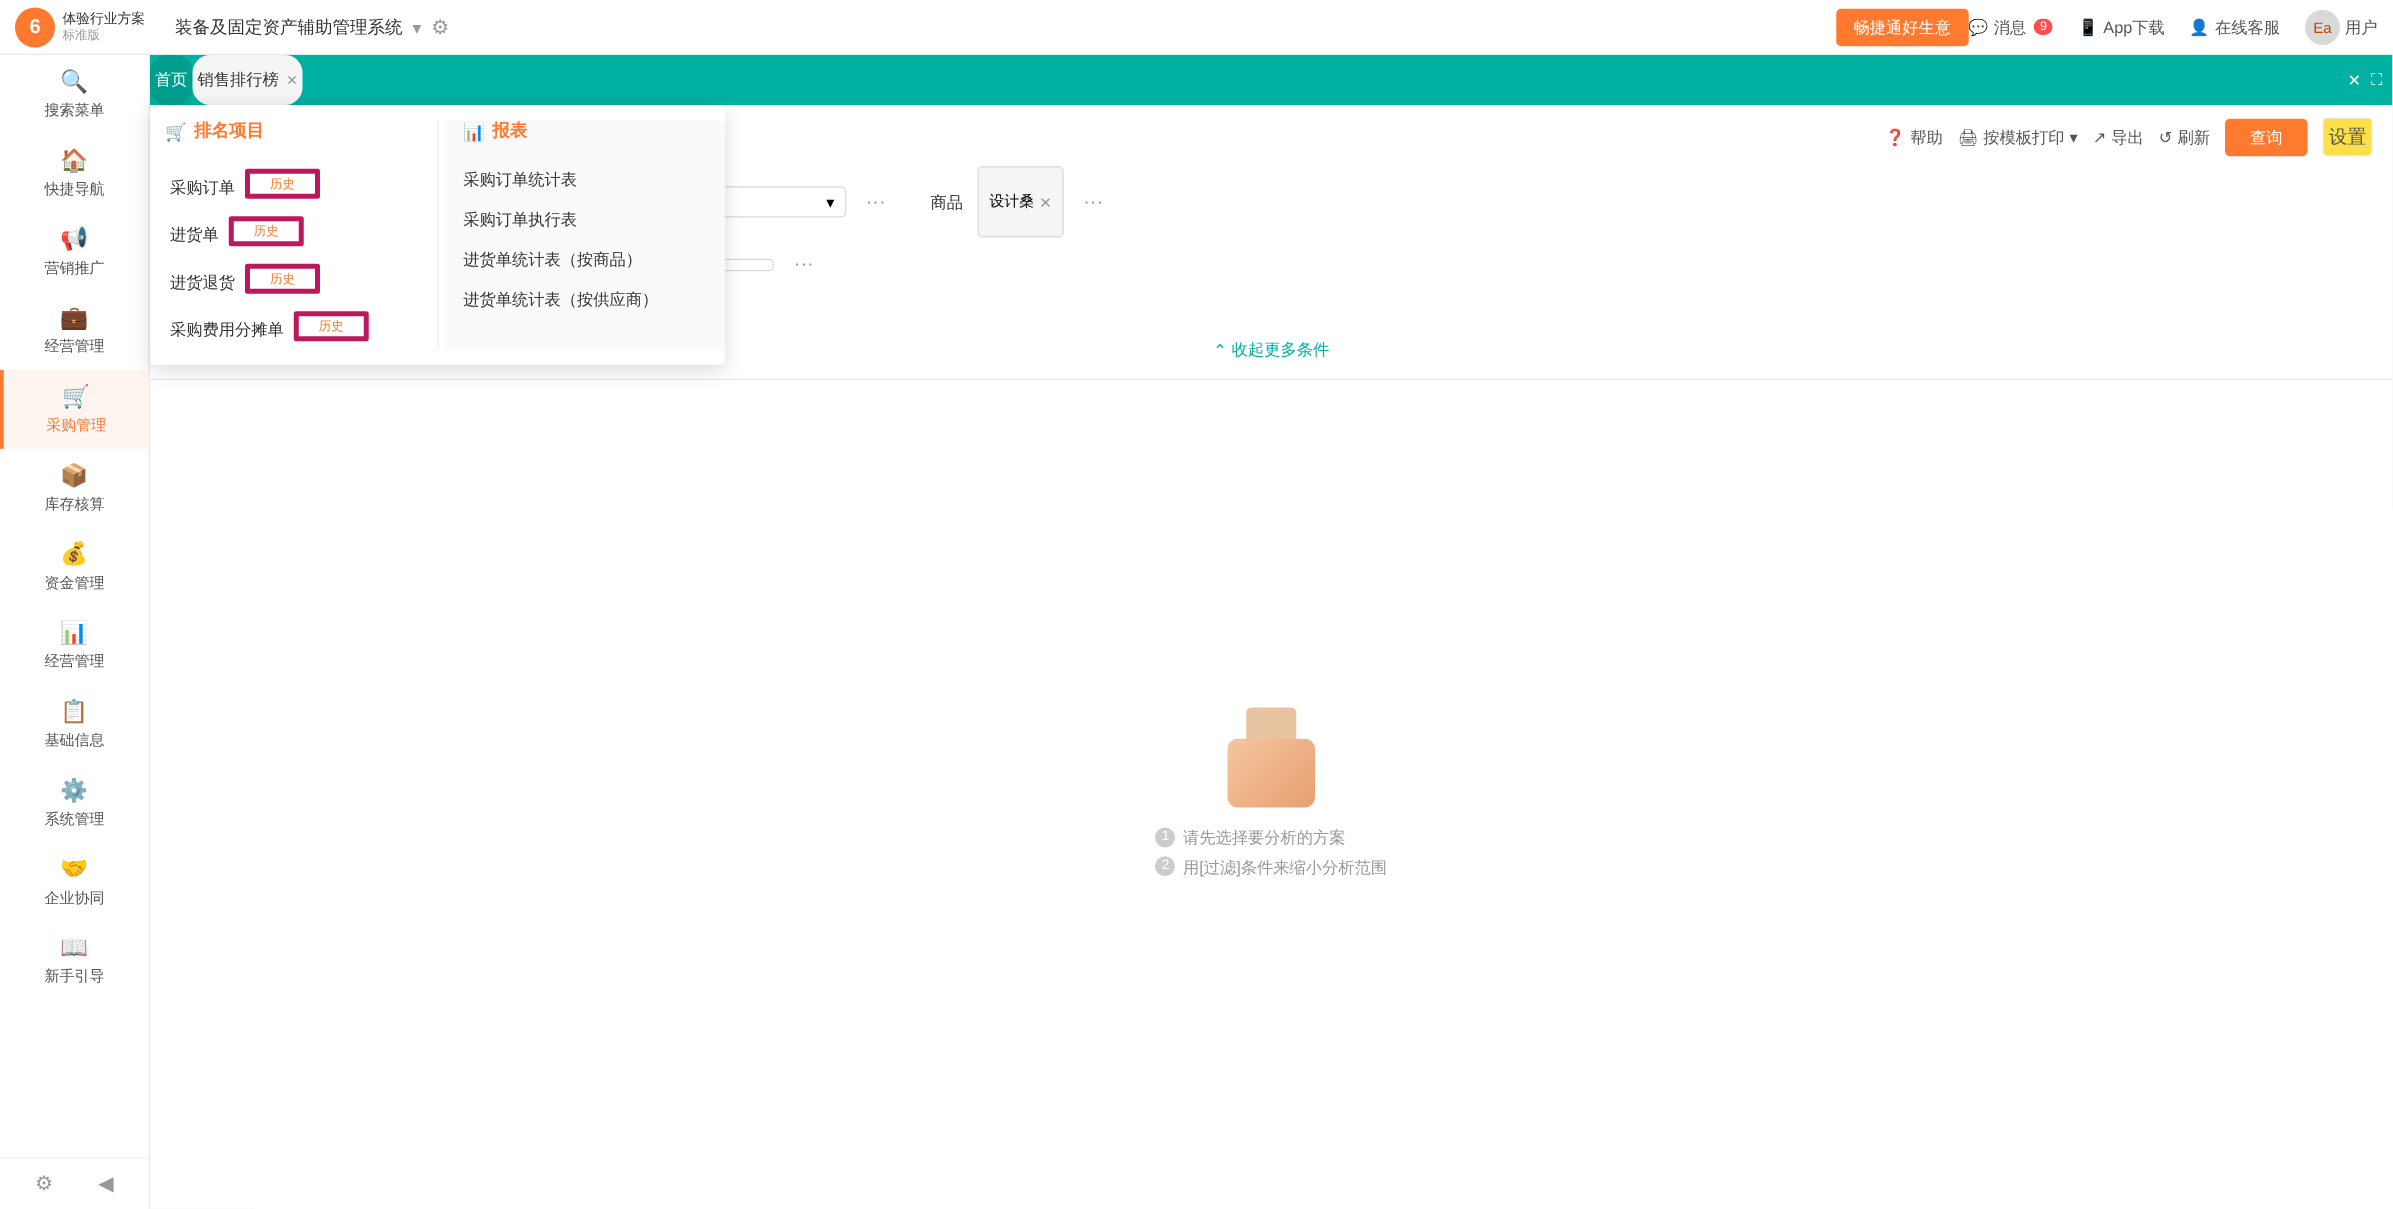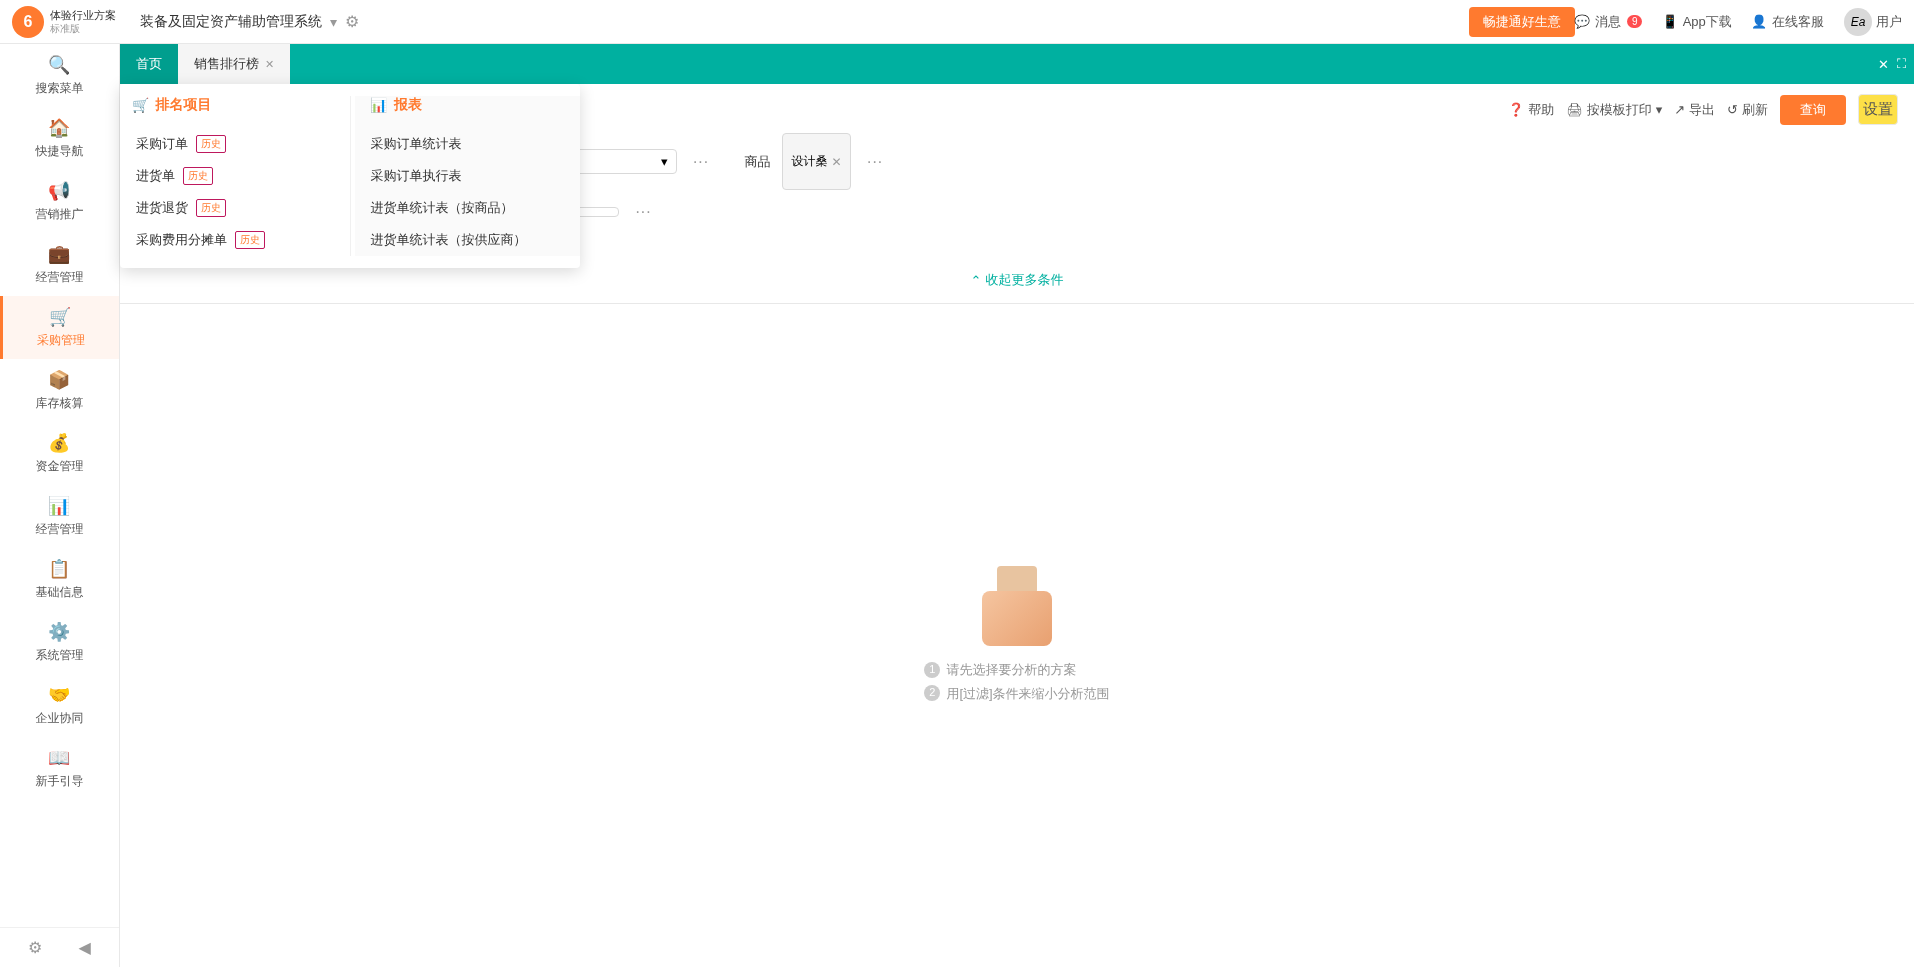--- a/index.html
+++ b/index.html
@@ -65,21 +65,21 @@
       border-radius: 10px;
       font-size: 10px;
       padding: 1px 5px;
       margin-left: 2px;
     }
     .avatar-circle {
       width: 28px; height: 28px;
       background: #d9d9d9;
       border-radius: 50%;
       display: flex; align-items: center; justify-content: center;
-      font-size: 12px; color: #000000; font-style: italic;
+      font-size: 12px; color: #c2410c;
     }
 
     
     .sidebar {
       position: fixed;
       top: 44px; left: 0;
       width: 120px;
       height: calc(100vh - 44px);
       background: #fff;
       border-right: 1px solid #e8e8e8;
@@ -121,25 +121,26 @@
     
     .tab-bar {
       height: 40px;
       background: #00b0a0;
       display: flex; align-items: center;
       padding: 0 0;
     }
     .tab-item {
       height: 40px;
       display: flex; align-items: center;
-      padding: 0 16px;
+      padding: 0 4px;
       cursor: pointer;
       font-size: 13px;
       color: #fff;
       gap: 6px;
+      border-radius: 14px;
     }
     .tab-item.home { background: #009e8e; }
     .tab-item.active { background: #f5f5f5; color: #333; }
     .tab-item .close { font-size: 11px; cursor: pointer; color: #999; }
     .tab-right {
       margin-left: auto;
       display: flex; align-items: center; gap: 8px;
       padding-right: 8px;
       color: #fff;
     }
@@ -286,24 +287,24 @@
     .menu-item {
       display: flex; align-items: flex-end; gap: 8px;
       padding: 7px 4px;
       cursor: pointer;
       color: #333;
       font-size: 13px;
       border-radius: 3px;
     }
     .history-badge {
       background: #fff;
-      border: 1px solid #be185d;
+      border: 4px solid #be185d;
       color: #ff7a2f;
       font-size: 10px;
-      padding: 1px 4px;
+      padding: 1px 16px;
       border-radius: 2px;
     }
     .divider-v {
       width: 1px;
       background: #f0f0f0;
       margin: 0 4px;
     }
     .menu-section-right { background: #fafafa; }
     .section-right-title {
       color: #ff7a2f;

